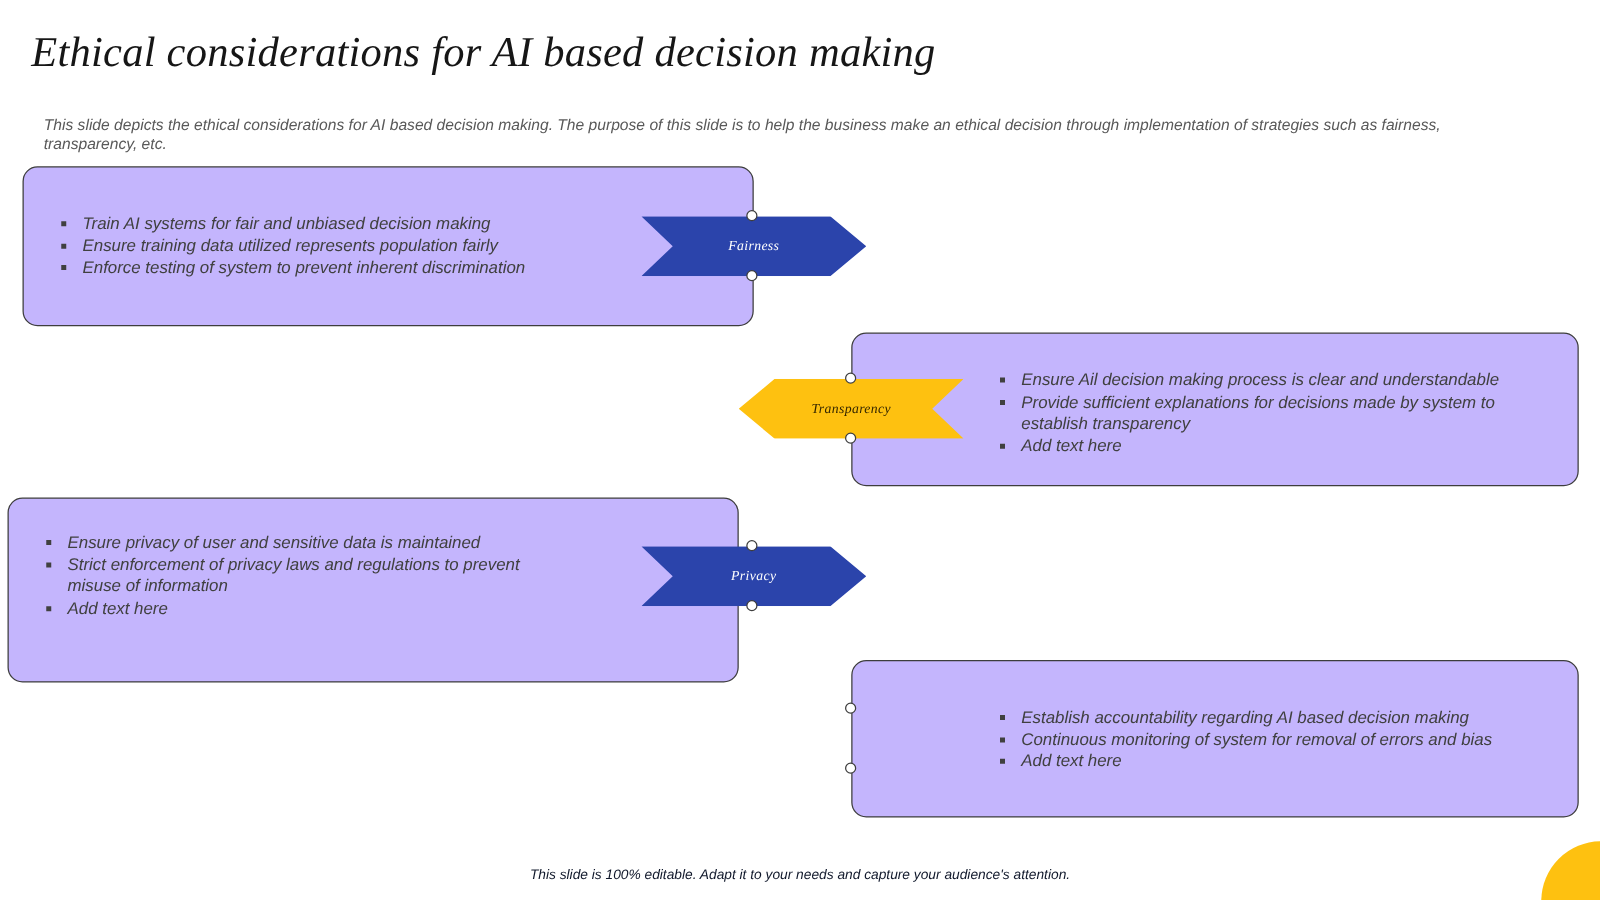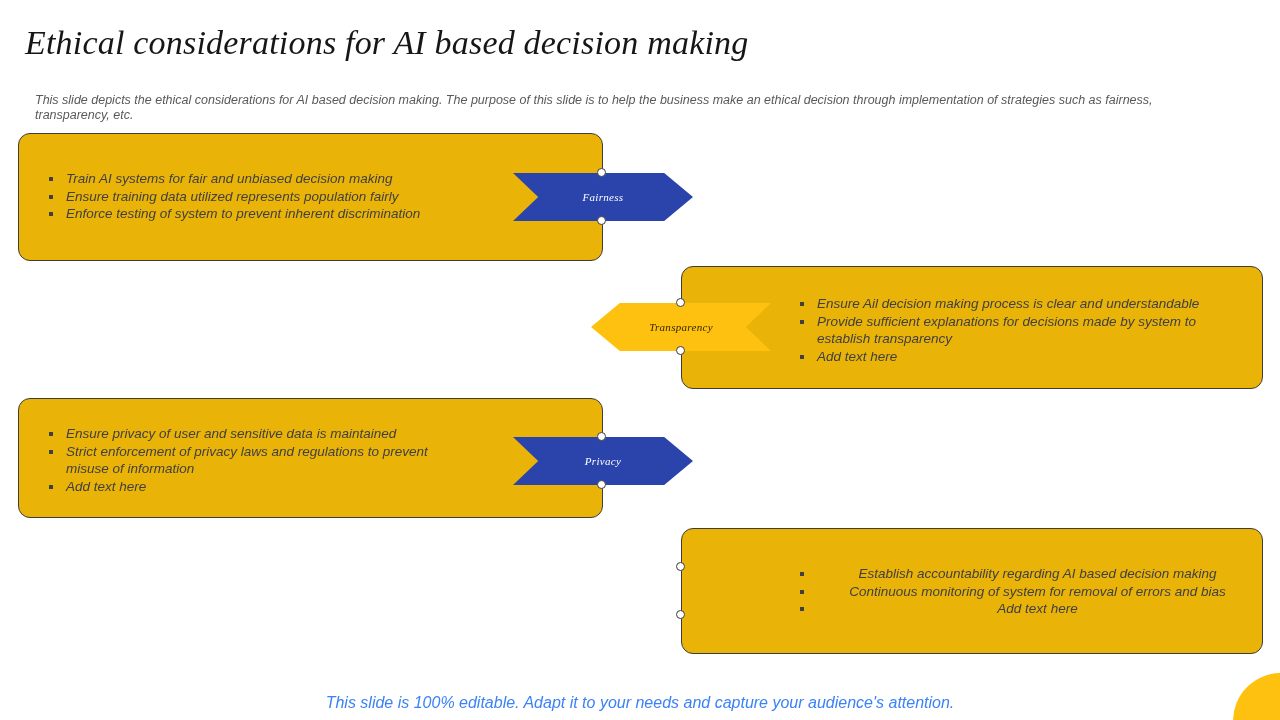--- a/index.html
+++ b/index.html
@@ -12,32 +12,32 @@
     position:absolute; left:25px; top:24px; margin:0;
     font-family:"Liberation Serif", serif; font-weight:400;
     font-size:34px; color:#161616; letter-spacing:0.2px;
   }
   .subtitle {
     position:absolute; left:25px; top:83px; margin:10px; width:1190px;
     font-size:12.5px; line-height:15px; color:#595959;
   }
   
   .card {
-    position:absolute; box-sizing:border-box; background:#eab308;
+    position:absolute; box-sizing:border-box; background:#c4b5fd;
     border:1px solid #3d3d3d; border-radius:12px; z-index:1;
   }
   .card-1 { left:18px;  top:133px; width:585px; height:128px; padding:36px 0 0 28px; }
   .card-2 { left:681px; top:266px; width:582px; height:123px; padding:28px 0 0 116px; }
-  .card-3 { left:18px;  top:398px; width:585px; height:120px; padding:26px 0 0 28px; }
+  .card-3 { left:6px;  top:398px; width:585px; height:148px; padding:26px 0 0 28px; }
   .card-4 { left:681px; top:528px; width:582px; height:126px; padding:36px 0 0 116px; }
   .bullets { list-style:none; margin:0; padding:0; }
   .card-1 .bullets { width:450px; }
   .card-2 .bullets { width:450px; }
   .card-3 .bullets { width:410px; }
-  .card-4 .bullets { width:460px;text-align:center; }
+  .card-4 .bullets { width:460px; }
   .bullets li {
     position:relative; padding-left:19px; margin:0;
     font-size:13.5px; line-height:17.5px; color:#404040;
   }
   .bullets li::before {
     content:""; position:absolute; left:2px; top:7px;
     width:4px; height:4px; background:#404040;
   }
   
   .arrow {
@@ -58,21 +58,21 @@
   .label-light { color:var(--label-on-blue); }
   .label-dark  { color:var(--label-on-yellow); }
   
   .dot {
     position:absolute; z-index:3; width:9px; height:9px; box-sizing:border-box;
     background:#fff; border:1.5px solid #3d3d3d; border-radius:50%;
   }
   
   .footer {
     position:absolute; left:0; right:0; top:694px; margin:0;
-    text-align:center; font-size:16px; color:#3b82f6;
+    text-align:center; font-size:11px; color:#0f172a;
   }
   .corner-circle {
     position:absolute; left:1233px; top:673px; width:96px; height:96px;
     border-radius:50%; background:var(--arrow-yellow); z-index:4;
   }
 </style>
 </head>
 <body>
 
 <div class="slide">

